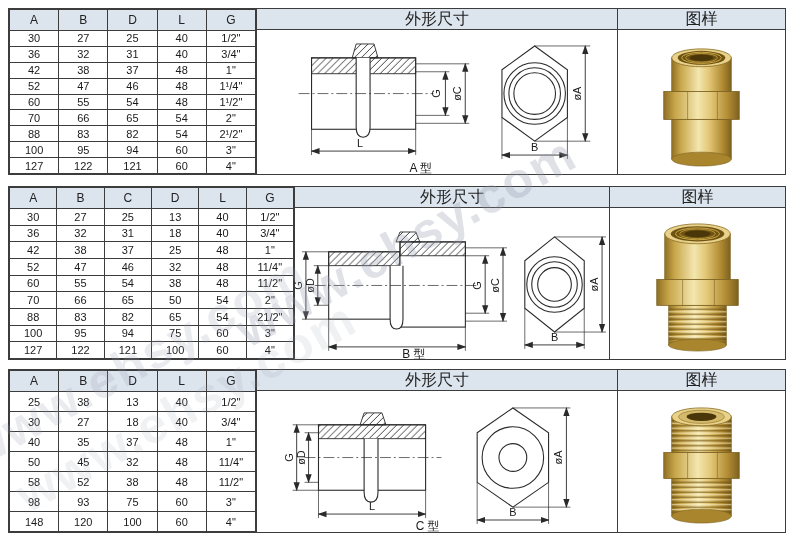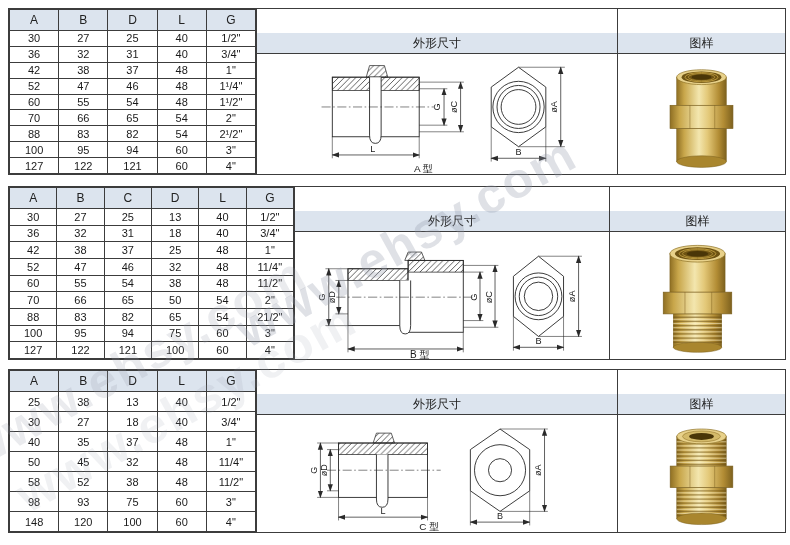--- a/index.html
+++ b/index.html
@@ -18,21 +18,21 @@
   th,td{border:1px solid #3c3c3c;text-align:center;padding:0;font-weight:normal;}
   th{background:#dce4ee;height:20px;font-size:12px;color:#222;}
   td{font-size:11px;color:#1a1a1a;}
   .panel{display:flex;flex-direction:column;border-left:1px solid #3c3c3c;box-sizing:border-box;min-width:0;}
   .draw-panel{flex:1 1 auto;}
   .img-panel{flex:0 0 auto;}
   .iw1{width:168px;}
   .iw2{width:176px;}
   .panel-header{
     flex:0 0 auto;height:20px;background:#dce4ee;border-bottom:1px solid #3c3c3c;
-    display:flex;align-items:center;justify-content:center;font-size:12px;color:#222;margin-top:24px;
+    display:flex;align-items:center;justify-content:center;font-size:16px;color:#222;
   }
   .panel-body{flex:1 1 auto;position:relative;overflow:hidden;background:#fff;}
   .panel-body svg{display:block;width:100%;height:100%;}
   .dim{stroke:#2a2a2a;stroke-width:0.9;fill:none;}
   .ext{stroke:#2a2a2a;stroke-width:0.7;fill:none;}
   .out{stroke:#2a2a2a;stroke-width:1.1;fill:#fff;}
   .cl{stroke:#2a2a2a;stroke-width:0.7;fill:none;stroke-dasharray:11 3 2 3;}
   .lbl{font-family:"Liberation Sans",sans-serif;font-size:11px;fill:#1a1a1a;}
   .cap{font-family:"Liberation Sans",sans-serif;font-size:12px;fill:#1a1a1a;}
   .thr{stroke:rgba(110,80,20,0.55);stroke-width:1.6;fill:none;}

